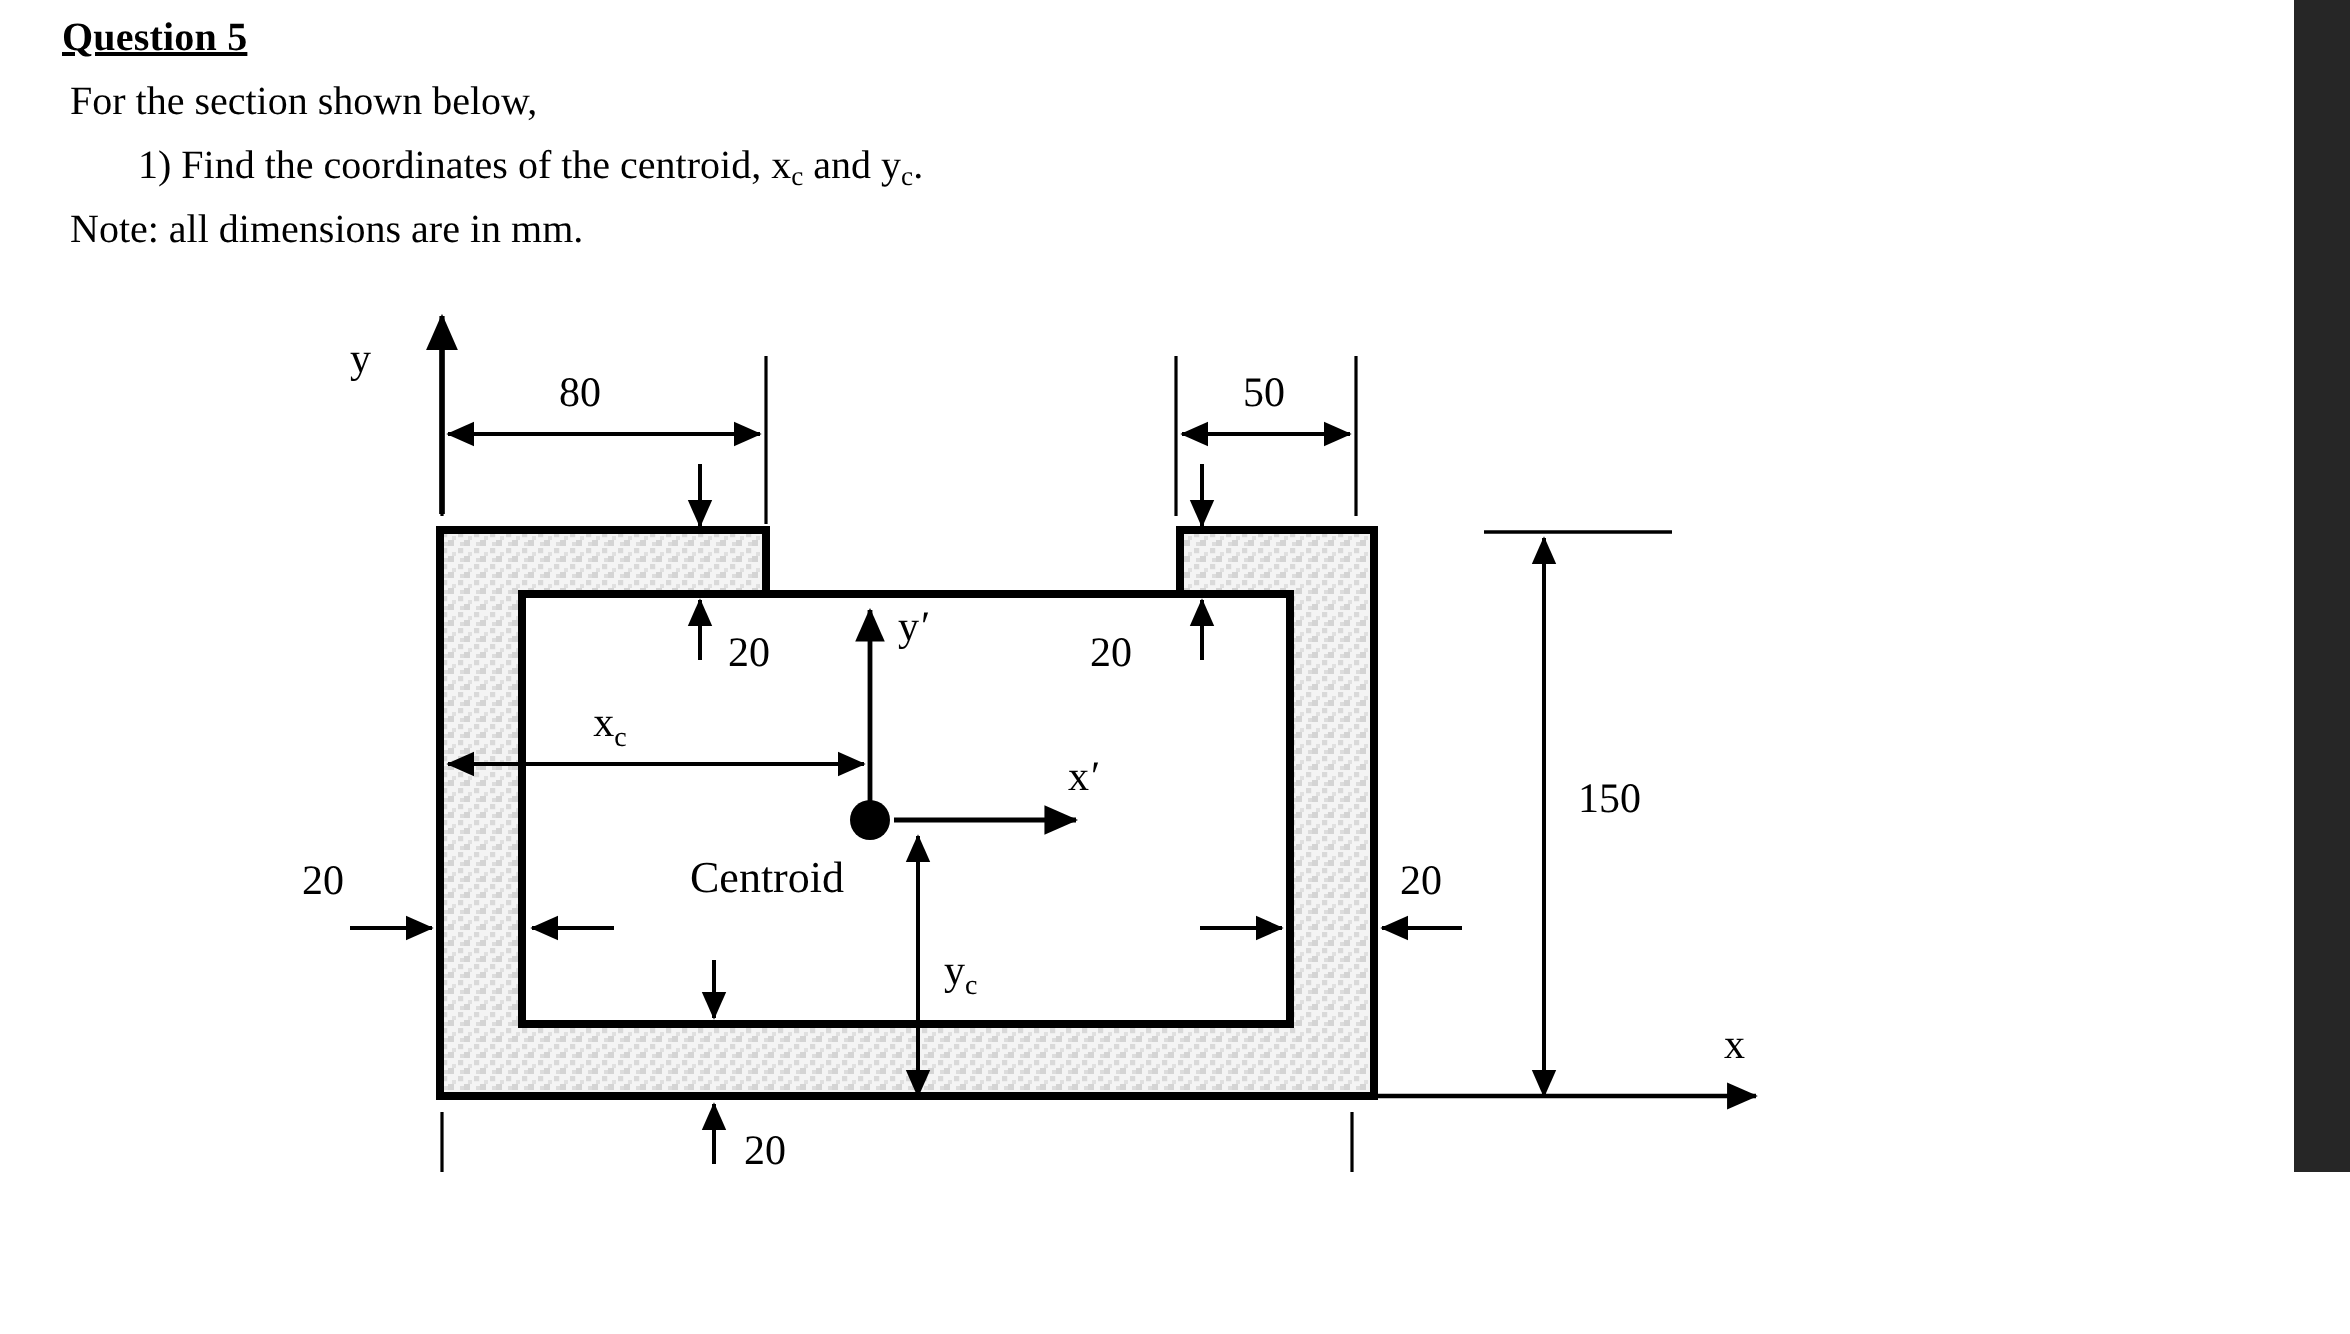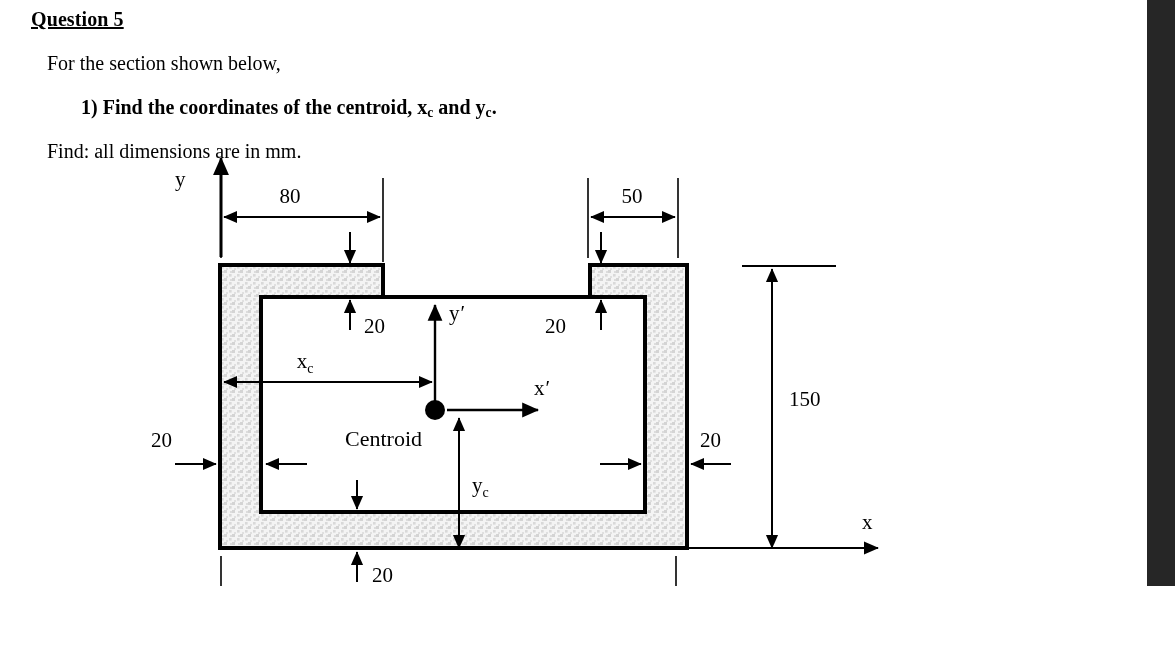--- a/index.html
+++ b/index.html
@@ -27,24 +27,24 @@
     font-size: 20px;
     font-weight: bold;
     text-decoration: underline;
     line-height: 27px;
     margin: 0;
     letter-spacing: 0.1px;
   }
   .q-line {
     font-size: 20px;
     line-height: 28px;
-    margin: 16px;
+    margin: 4px;
     white-space: pre;
   }
-  .q-line.indent { padding-left: 34px; font-weight: bold; }
+  .q-line.indent { padding-left: 34px; }
   sub {
     font-size: 0.68em;
     vertical-align: -0.25em;
     line-height: 0;
   }
   .prime { letter-spacing: 0; }
 
   
   #drawing {
     position: absolute;
@@ -85,21 +85,21 @@
 </style>
 </head>
 <body>
 
 <div id="page">
 
   <div id="question-block">
     <div class="q-title">Question 5</div>
     <div class="q-line">For the section shown below,</div>
     <div class="q-line indent"><span>1) Find the coordinates of the centroid, x</span><sub>c</sub><span> and y</span><sub>c</sub><span>.</span></div>
-    <div class="q-line">Find: all dimensions are in mm.</div>
+    <div class="q-line">Note: all dimensions are in mm.</div>
   </div>
 
   <svg id="drawing" viewBox="0 0 1175 517">
     <defs>
 
       <pattern id="stipple" width="8" height="8" patternUnits="userSpaceOnUse">
         <rect width="8" height="8" fill="#f4f4f4"></rect>
         <rect x="0" y="0" width="3" height="3" fill="#d4d4d4"></rect>
         <rect x="5" y="4" width="2.6" height="2.6" fill="#d9d9d9"></rect>
         <rect x="2" y="6" width="2" height="2" fill="#e0e0e0"></rect>

